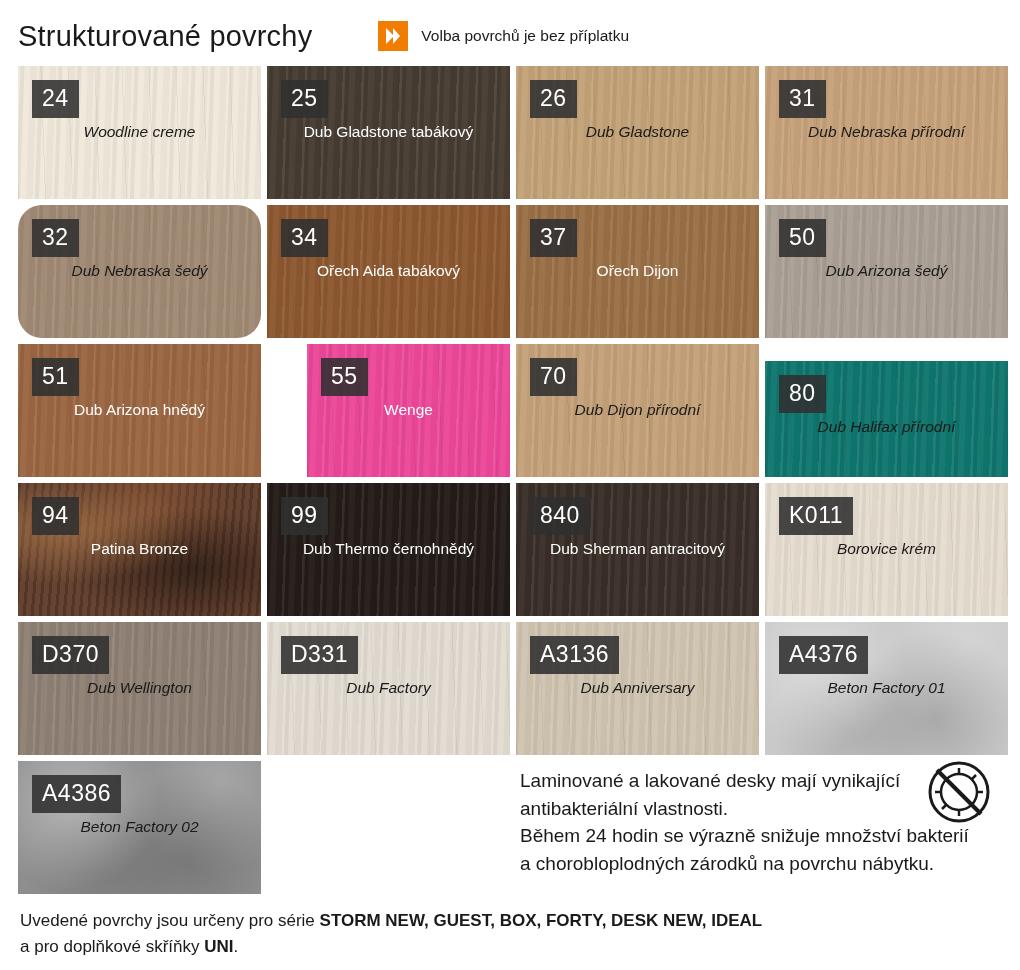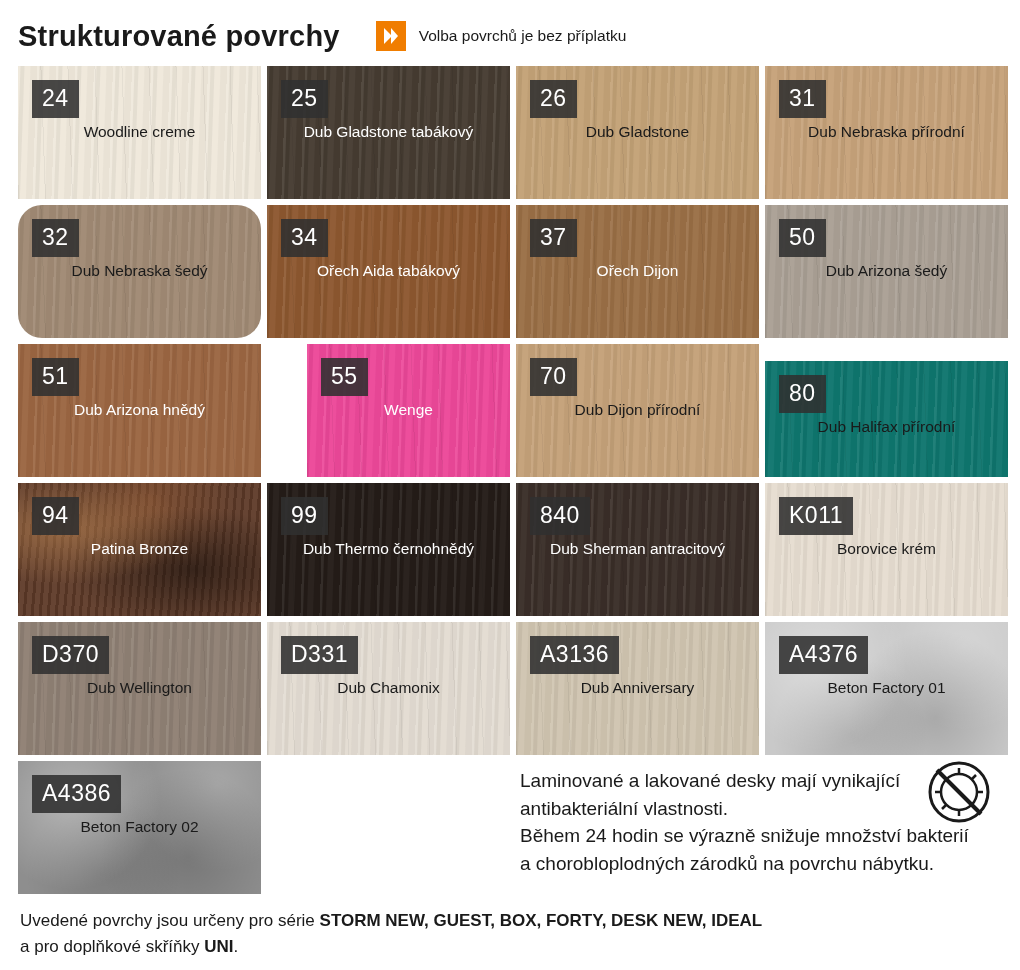--- a/index.html
+++ b/index.html
@@ -20,24 +20,24 @@
 
   
   .header {
     display: flex;
     align-items: center;
     height: 44px;
     margin-bottom: 8px;
   }
   .title {
     font-size: 29px;
-    font-weight: 700;
+    font-weight: 400;
     letter-spacing: .2px;
     color: #1a1a1a;
-    margin-right: 36px;
+    margin-right: 66px;
     text-align: right;
   }
   .arrow-badge {
     width: 30px; height: 30px;
     background: #f07d00;
     display: inline-flex;
     align-items: center;
     justify-content: center;
     flex: none;
   }
@@ -74,21 +74,21 @@
   }
   .swatch .name {
     position: absolute;
     left: 0; right: 0;
     top: 57px;
     text-align: center;
     font-size: 15.5px;
     line-height: 1.2;
     padding: 0 6px;
   }
-  .swatch.light .name { color: #1a1a1a; }
+  .swatch.light .name { color: #1a1a1a; font-style: italic; }
   .swatch.dark .name { color: #ffffff; }
 
   
   .tex {
     position: absolute;
     inset: 0;
     pointer-events: none;
   }
   .tex.wood {
     background-image:
@@ -257,21 +257,21 @@
         <div class="name">Borovice krém</div>
       </div>
       <div class="swatch light" style="background-color: rgb(143, 128, 116);">
         <div class="tex wood"></div>
         <div class="code">D370</div>
         <div class="name">Dub Wellington</div>
       </div>
       <div class="swatch light" style="background-color: rgb(227, 220, 210);">
         <div class="tex wood"></div>
         <div class="code">D331</div>
-        <div class="name">Dub Chamonix</div>
+        <div class="name">Dub Factory</div>
       </div>
       <div class="swatch light" style="background-color: rgb(207, 196, 176);">
         <div class="tex wood"></div>
         <div class="code">A3136</div>
         <div class="name">Dub Anniversary</div>
       </div>
       <div class="swatch light" style="background-color: rgb(201, 201, 201);">
         <div class="tex concrete"></div>
         <div class="code">A4376</div>
         <div class="name">Beton Factory 01</div>

